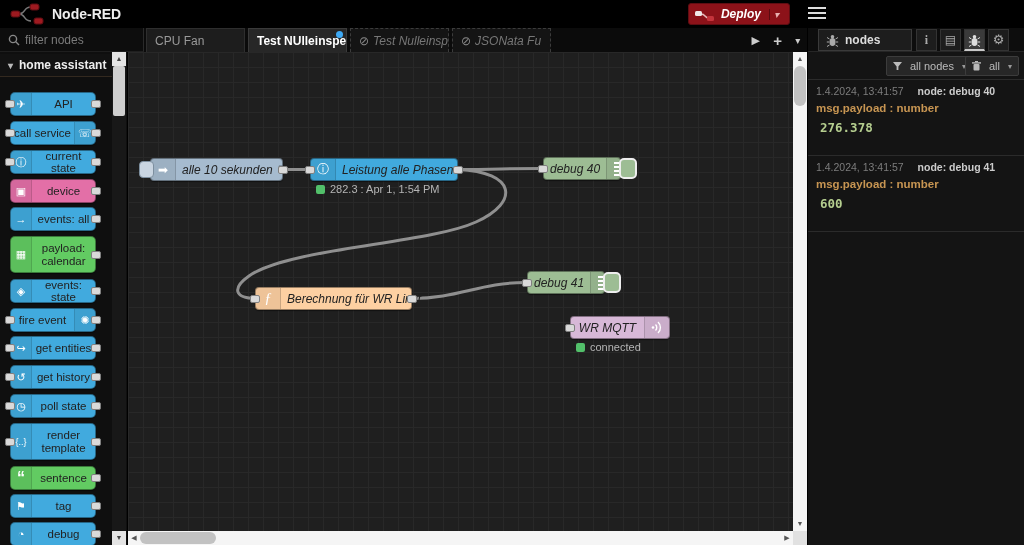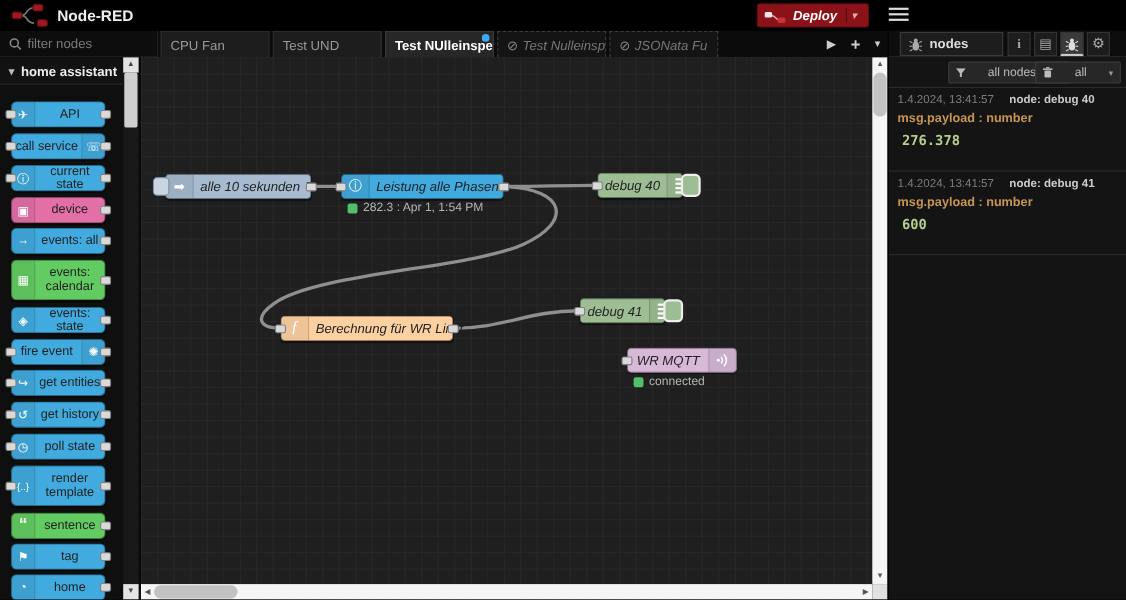--- a/index.html
+++ b/index.html
@@ -103,21 +103,21 @@
   #sb-header { position:absolute; left:0; top:0; width:217px; height:24px; background:#0d0d0d;
     border-bottom:1px solid #262626; }
   #sb-tab-debug { position:absolute; left:10px; top:1px; width:94px; height:22px; background:#1d1d1d;
     border:1px solid #3a3a3a; display:flex; align-items:center; cursor:pointer; }
   #sb-tab-debug .t { color:#ddd; font-size:12px; font-weight:bold; margin-left:6px; }
   .sb-ico-btn { position:absolute; top:1px; width:21px; height:22px; background:#1d1d1d; border:1px solid #333;
     color:#aaa; text-align:center; line-height:20px; font-size:12px; cursor:pointer; }
   .sb-ico-btn.active { background:#3a3a3a; border-bottom:2px solid #c9c9c9; }
   #filter-row { position:absolute; left:0; top:24px; width:217px; height:28px; border-bottom:1px solid #2b2b2b; }
   .filter-btn { position:absolute; top:4px; height:20px; background:#272727; border:1px solid #3c3c3c;
-    border-radius:2px; color:#bbb; font-size:11px; display:flex; align-items:center; padding:0 6px; gap:20px; cursor:pointer; }
+    border-radius:2px; color:#bbb; font-size:11px; display:flex; align-items:center; padding:0 6px; gap:8px; cursor:pointer; }
   #btn-filter-nodes { right:52px; }
   #btn-clear { right:6px; }
   .caret { font-size:8px; color:#999; }
   #messages { position:absolute; left:0; top:52px; width:217px; bottom:0; overflow:hidden; }
   .msg { padding:5px 8px 20px 8px; border-bottom:1px solid #2b2b2b; }
   .msg .meta { display:flex; gap:14px; font-size:10.5px; }
   .msg .ts { color:#7d7d7d; }
   .msg .src { color:#ccc; font-weight:bold; }
   .msg .prop { color:#c79552; font-size:11.5px; font-weight:bold; margin-top:5px; }
   .msg .val { color:#b5ce8f; font-family:"DejaVu Sans Mono", monospace; font-size:12.5px; margin:6px 0 0 4px;font-weight:bold; }
@@ -157,23 +157,20 @@
     <circle cx="6" cy="6" r="3.6" stroke="#888" stroke-width="1.4" fill="none"></circle>
     <line x1="8.8" y1="8.8" x2="12" y2="12" stroke="#888" stroke-width="1.4"></line>
   </svg>
   <span class="ph">filter nodes</span>
 </div>
 
 <div id="tabbar">
   <div class="tab">
     <span>CPU Fan</span>
   </div>
-  <div class="tab">
-    <span>Test UND</span>
-  </div>
   <div class="tab active">
     <span>Test NUlleinspeisu</span>
     <span class="mod-dot"></span>
   </div>
   <div class="tab disabled">
     <span class="ban">⊘</span>
     <span>Test Nulleinspeis</span>
   </div>
   <div class="tab disabled">
     <span class="ban">⊘</span>
@@ -215,21 +212,21 @@
     <span class="pi-label">device</span>
     <span class="port p-out"></span>
   </div>
   <div class="pi blue" style="top:155px">
     <span class="pi-icon" style="font-weight:bold">→</span>
     <span class="pi-label">events: all</span>
     <span class="port p-out"></span>
   </div>
   <div class="pi green h2" style="top:184px">
     <span class="pi-icon">▦</span>
-    <span class="pi-label">events: calendar</span>
+    <span class="pi-label">payload: calendar</span>
     <span class="port p-out"></span>
   </div>
   <div class="pi blue" style="top:227px">
     <span class="pi-icon">◈</span>
     <span class="pi-label">events: state</span>
     <span class="port p-out"></span>
   </div>
   <div class="pi blue rev" style="top:256px">
     <span class="pi-icon">✺</span>
     <span class="pi-label">fire event</span>
@@ -265,21 +262,21 @@
     <span class="pi-label">sentence</span>
     <span class="port p-out"></span>
   </div>
   <div class="pi blue" style="top:442px">
     <span class="pi-icon">⚑</span>
     <span class="pi-label">tag</span>
     <span class="port p-out"></span>
   </div>
   <div class="pi blue" style="top:470px">
     <span class="pi-icon">◔</span>
-    <span class="pi-label">home</span>
+    <span class="pi-label">debug</span>
     <span class="port p-out"></span>
   </div>
 
   <div id="pal-scroll">
     <div class="sb-btn" style="top:0">▲</div>
     <div id="pal-thumb"></div>
     <div class="sb-btn" style="bottom:0">▼</div>
   </div>
 </div>
 

